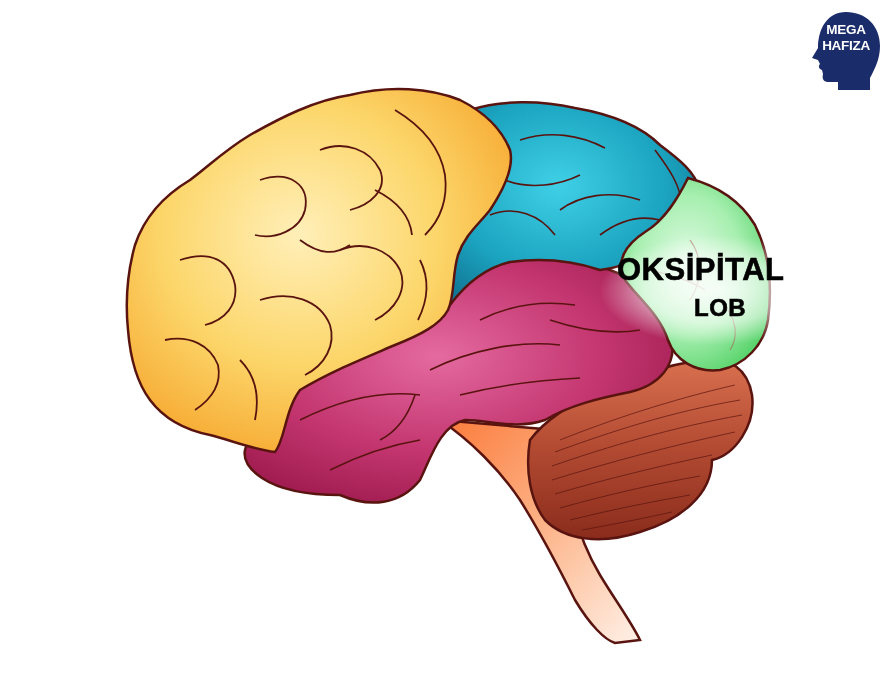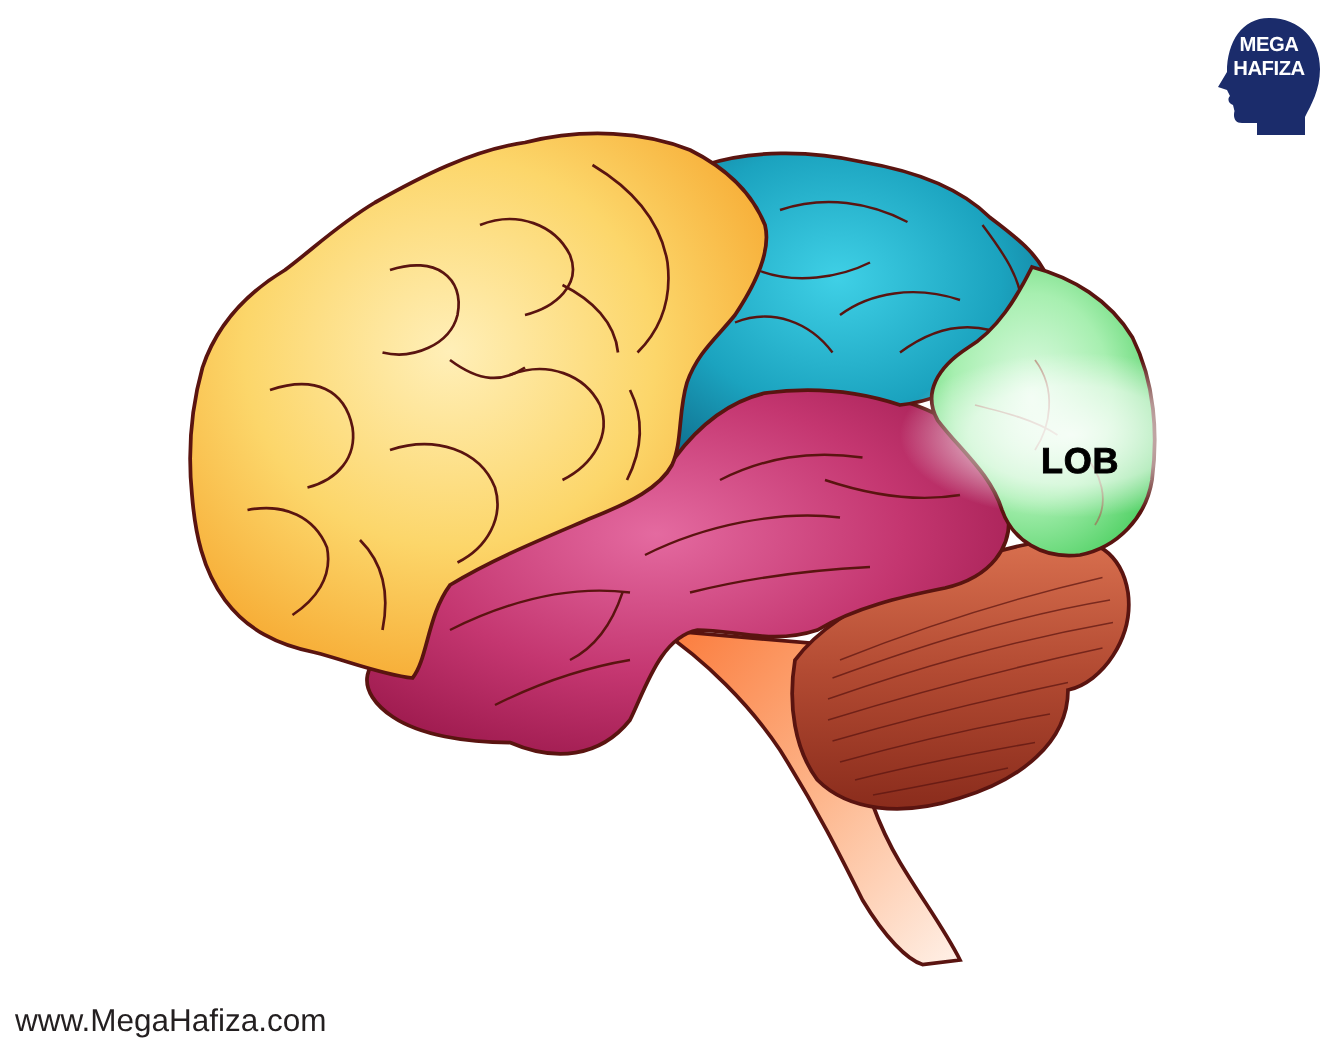--- a/index.html
+++ b/index.html
@@ -170,16 +170,16 @@
     </g>
 
     <ellipse cx="715" cy="290" rx="115" ry="55" fill="url(#gGlow)"></ellipse>
 
     <path d="M846,12 C866,12 880,26 880,46 C880,60 874,70 870,78 L870,90 L838,90 L838,82 L828,82 C823,82 822,78 823,74 L822,70 C819,69 818,66 820,64 L818,60 L812,58 L818,48 C818,28 828,12 846,12 Z" fill="#1B2C6B"></path>
   </svg>
 
   <div class="logo-text logo-text-1">MEGA</div>
   <div class="logo-text logo-text-2">HAFIZA</div>
 
+  <div class="label label-line1">OKSİPİTAL</div>
   <div class="label label-line2">LOB</div>
 
-  <div class="footer-url">www.MegaHafiza.com</div>
 </div>
 
 </body></html>

